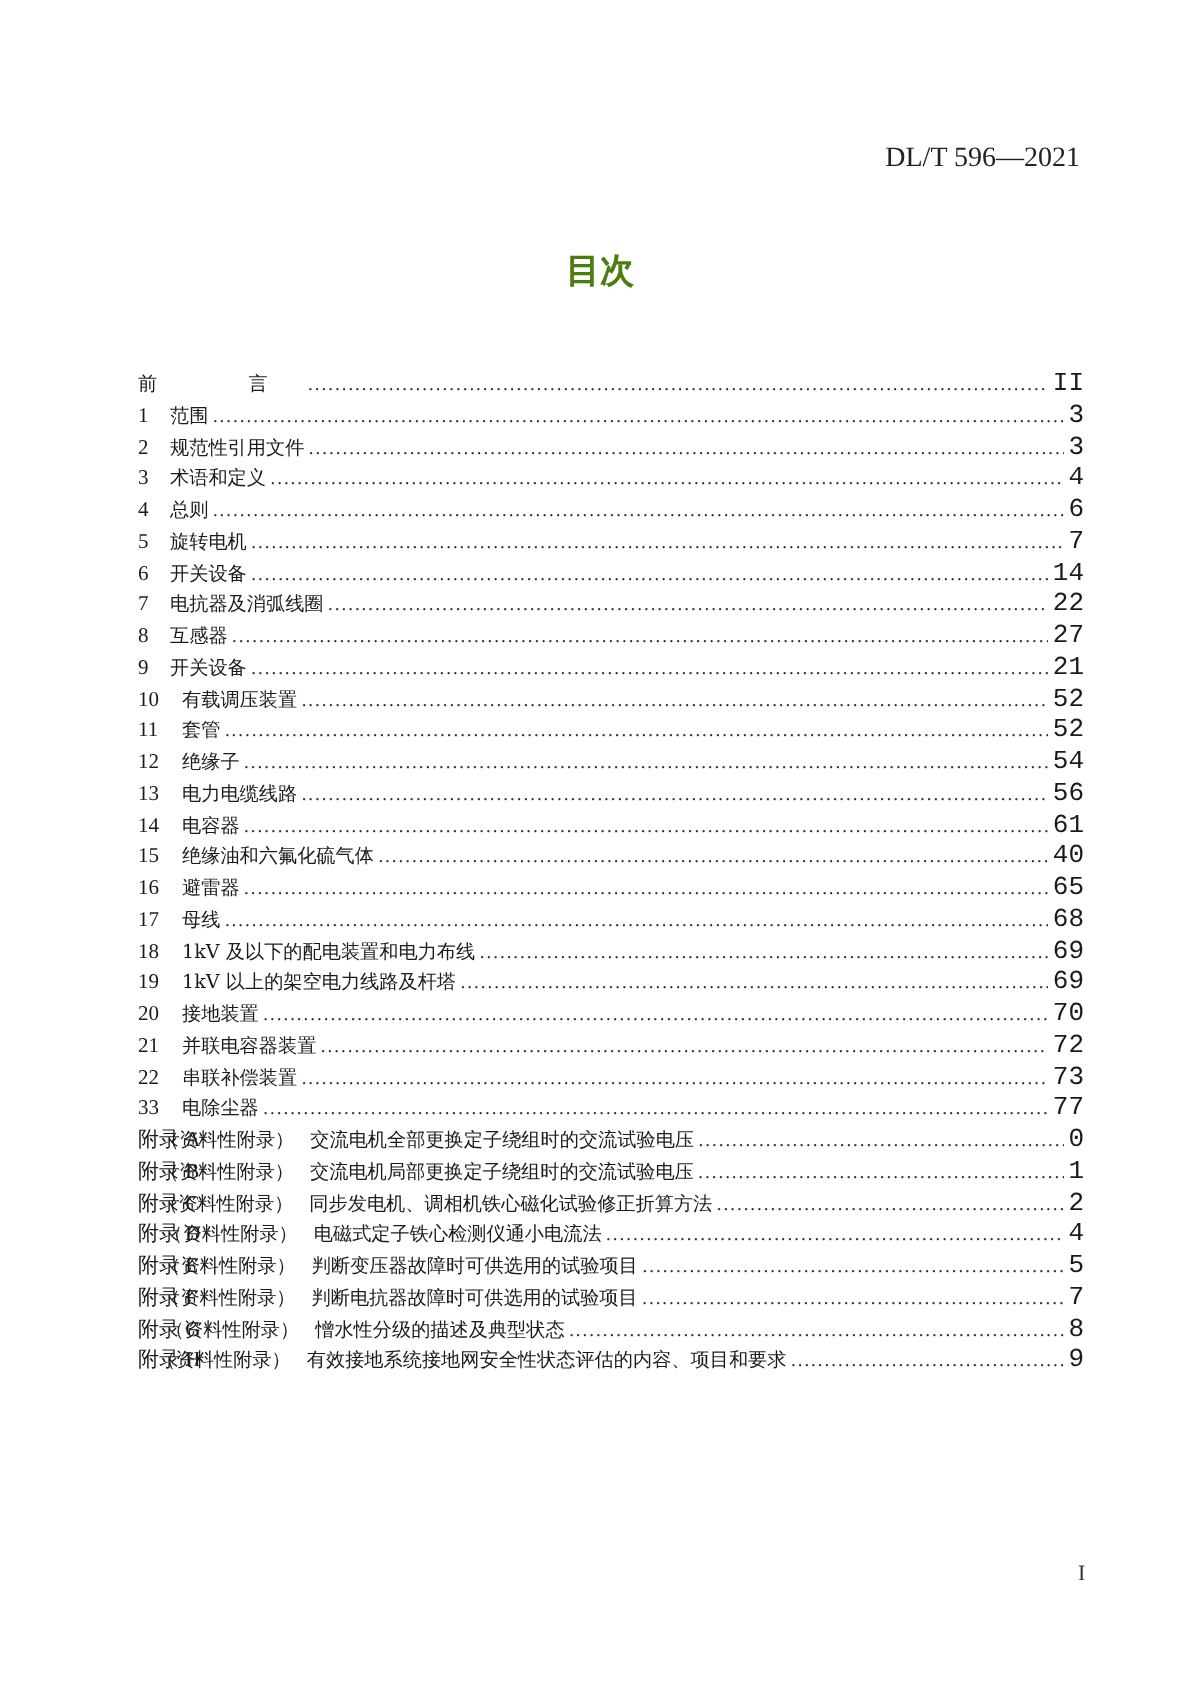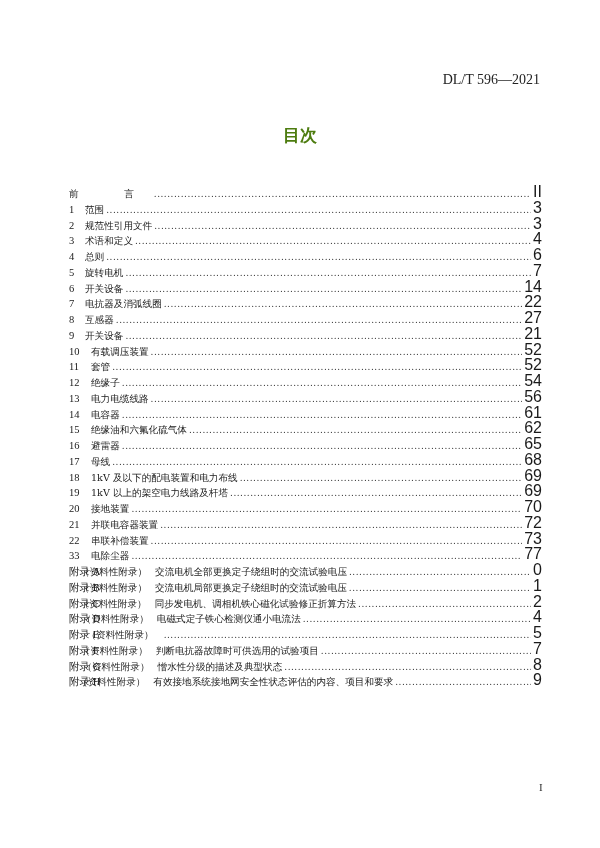--- a/index.html
+++ b/index.html
@@ -11,21 +11,21 @@
   .title span { margin-right: -30px; }
   .toc { position: absolute; top: 184px; left: 69px; width: 473px; }
   .row { display: flex; align-items: baseline; height: 15.75px; font-size: 9.6px; line-height: 15.75px; white-space: nowrap; }
   .num { display: inline-block; min-width: 16px; font-family: "Liberation Serif", serif; font-size: 10.5px; }
   .num.wide { min-width: 22px; }
   .num.appx { min-width: 0; margin-right: 4px; }
   .appx-type { margin-right: 8px; }
   .label { flex: 0 0 auto; }
   .dots { flex: 1 1 auto; overflow: hidden; color: #333; font-size: 9px; letter-spacing: 0.5px; margin: 0 2px; }
   .dots::before { content: "...................................................................................................................................................................................................................................................."; }
-  .page { flex: 0 0 auto; font-family: Liberation Sans, sans-serif; font-size: 16px; text-align: right; }
+  .page { flex: 0 0 auto; font-family: Liberation Mono, monospace; font-size: 13px; text-align: right; }
   .foot-page { position: absolute; top: 781px; left: 539px; font-family: "Liberation Serif", serif; font-size: 11px; color: #333; }
   .spaced { letter-spacing: 18px; }
 </style>
 </head>
 <body>
 
 <div class="std-code">DL/T 596—2021</div>
 
 <div class="title">
   <span>目</span><span>次</span>
@@ -119,21 +119,21 @@
       <div class="row">
         <span class="num wide">14</span>
         <span class="label">电容器</span>
         <span class="dots"></span>
         <span class="page">61</span>
       </div>
       <div class="row">
         <span class="num wide">15</span>
         <span class="label">绝缘油和六氟化硫气体</span>
         <span class="dots"></span>
-        <span class="page">62</span>
+        <span class="page">40</span>
       </div>
       <div class="row">
         <span class="num wide">16</span>
         <span class="label">避雷器</span>
         <span class="dots"></span>
         <span class="page">65</span>
       </div>
       <div class="row">
         <span class="num wide">17</span>
         <span class="label">母线</span>
@@ -202,20 +202,21 @@
       <div class="row">
         <span class="num appx">附录 D</span>
         <span class="appx-type">（资料性附录）</span>
         <span class="label">电磁式定子铁心检测仪通小电流法</span>
         <span class="dots"></span>
         <span class="page">4</span>
       </div>
       <div class="row">
         <span class="num appx">附录 E</span>
         <span class="appx-type">（资料性附录）</span>
+        <span class="label">判断变压器故障时可供选用的试验项目</span>
         <span class="dots"></span>
         <span class="page">5</span>
       </div>
       <div class="row">
         <span class="num appx">附录 F</span>
         <span class="appx-type">（资料性附录）</span>
         <span class="label">判断电抗器故障时可供选用的试验项目</span>
         <span class="dots"></span>
         <span class="page">7</span>
       </div>

